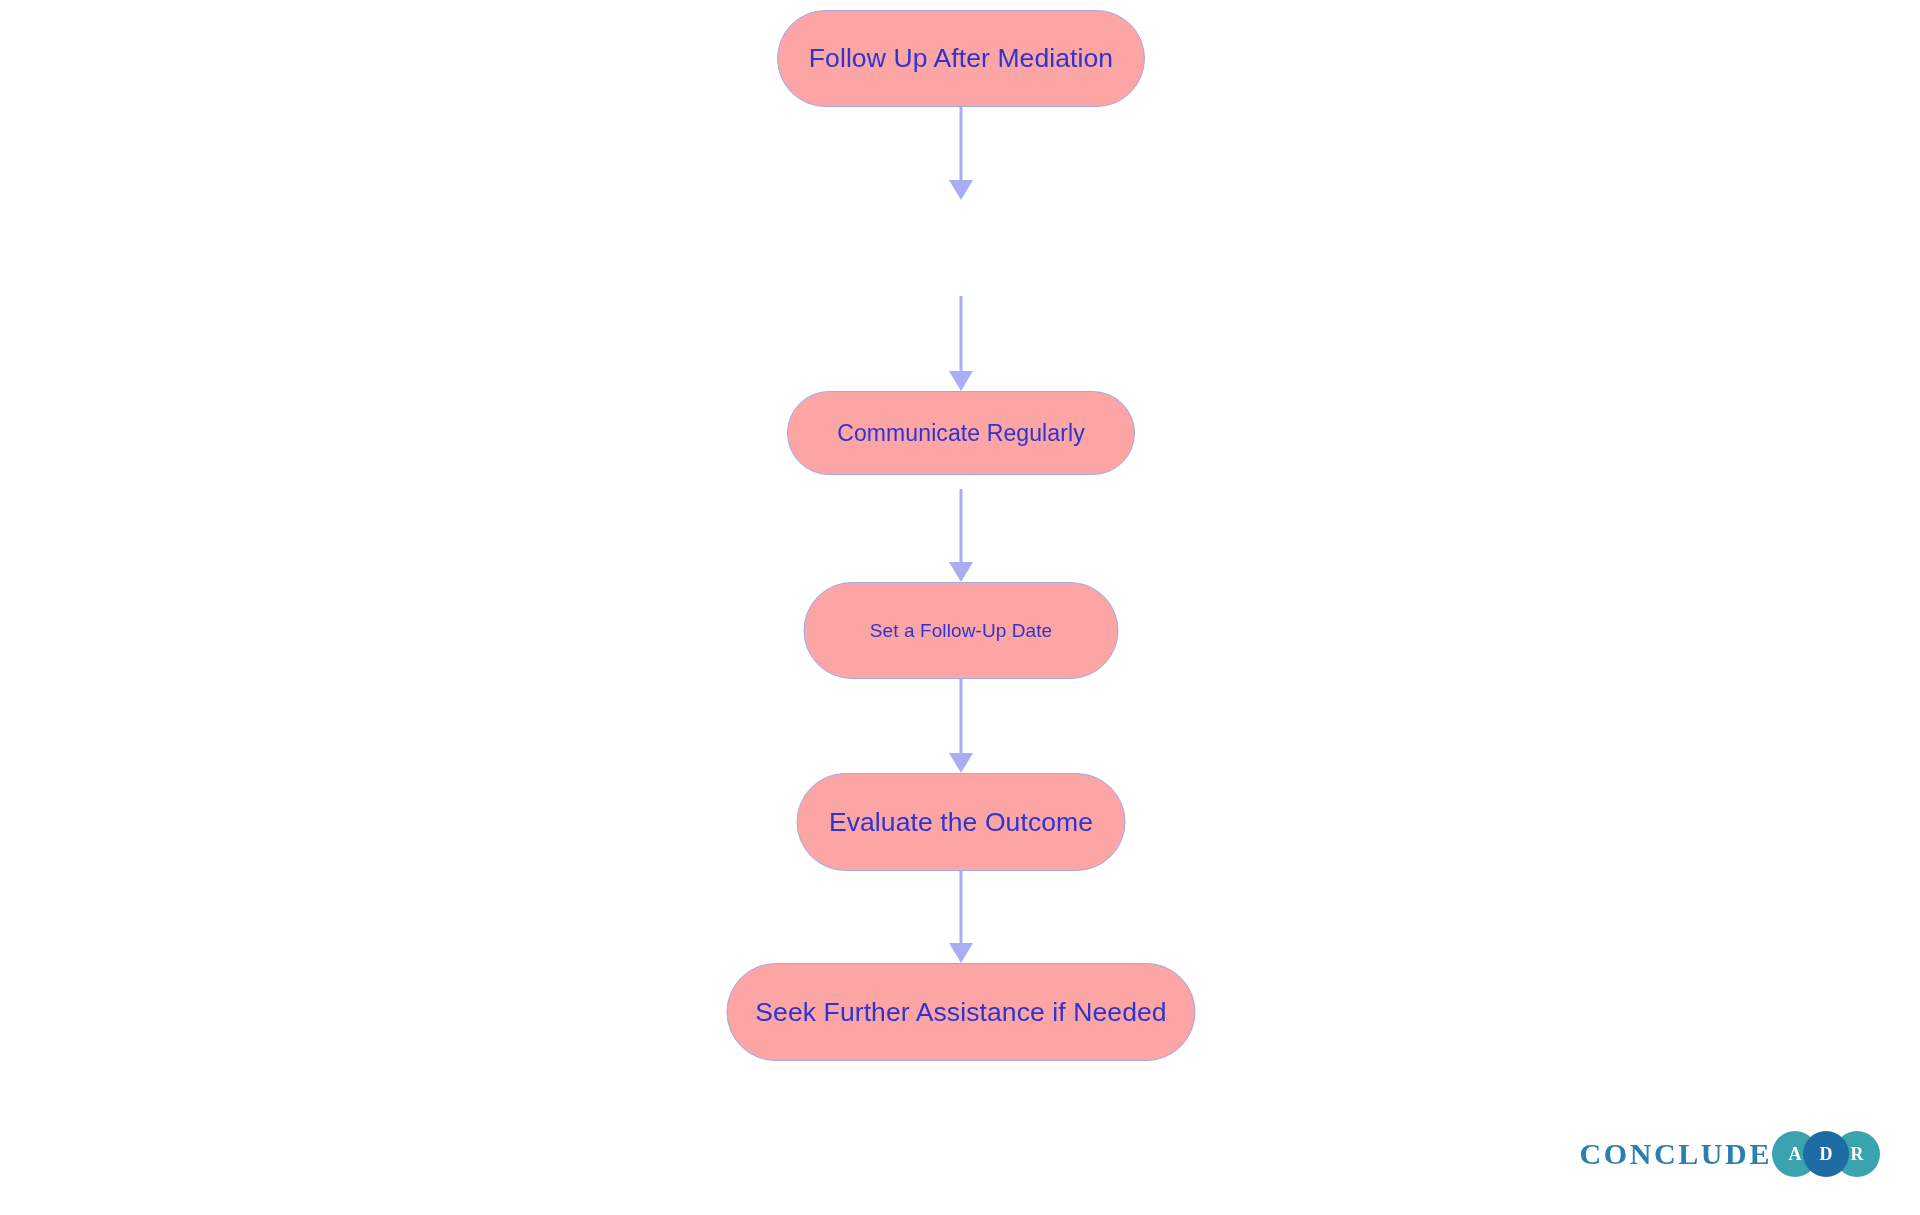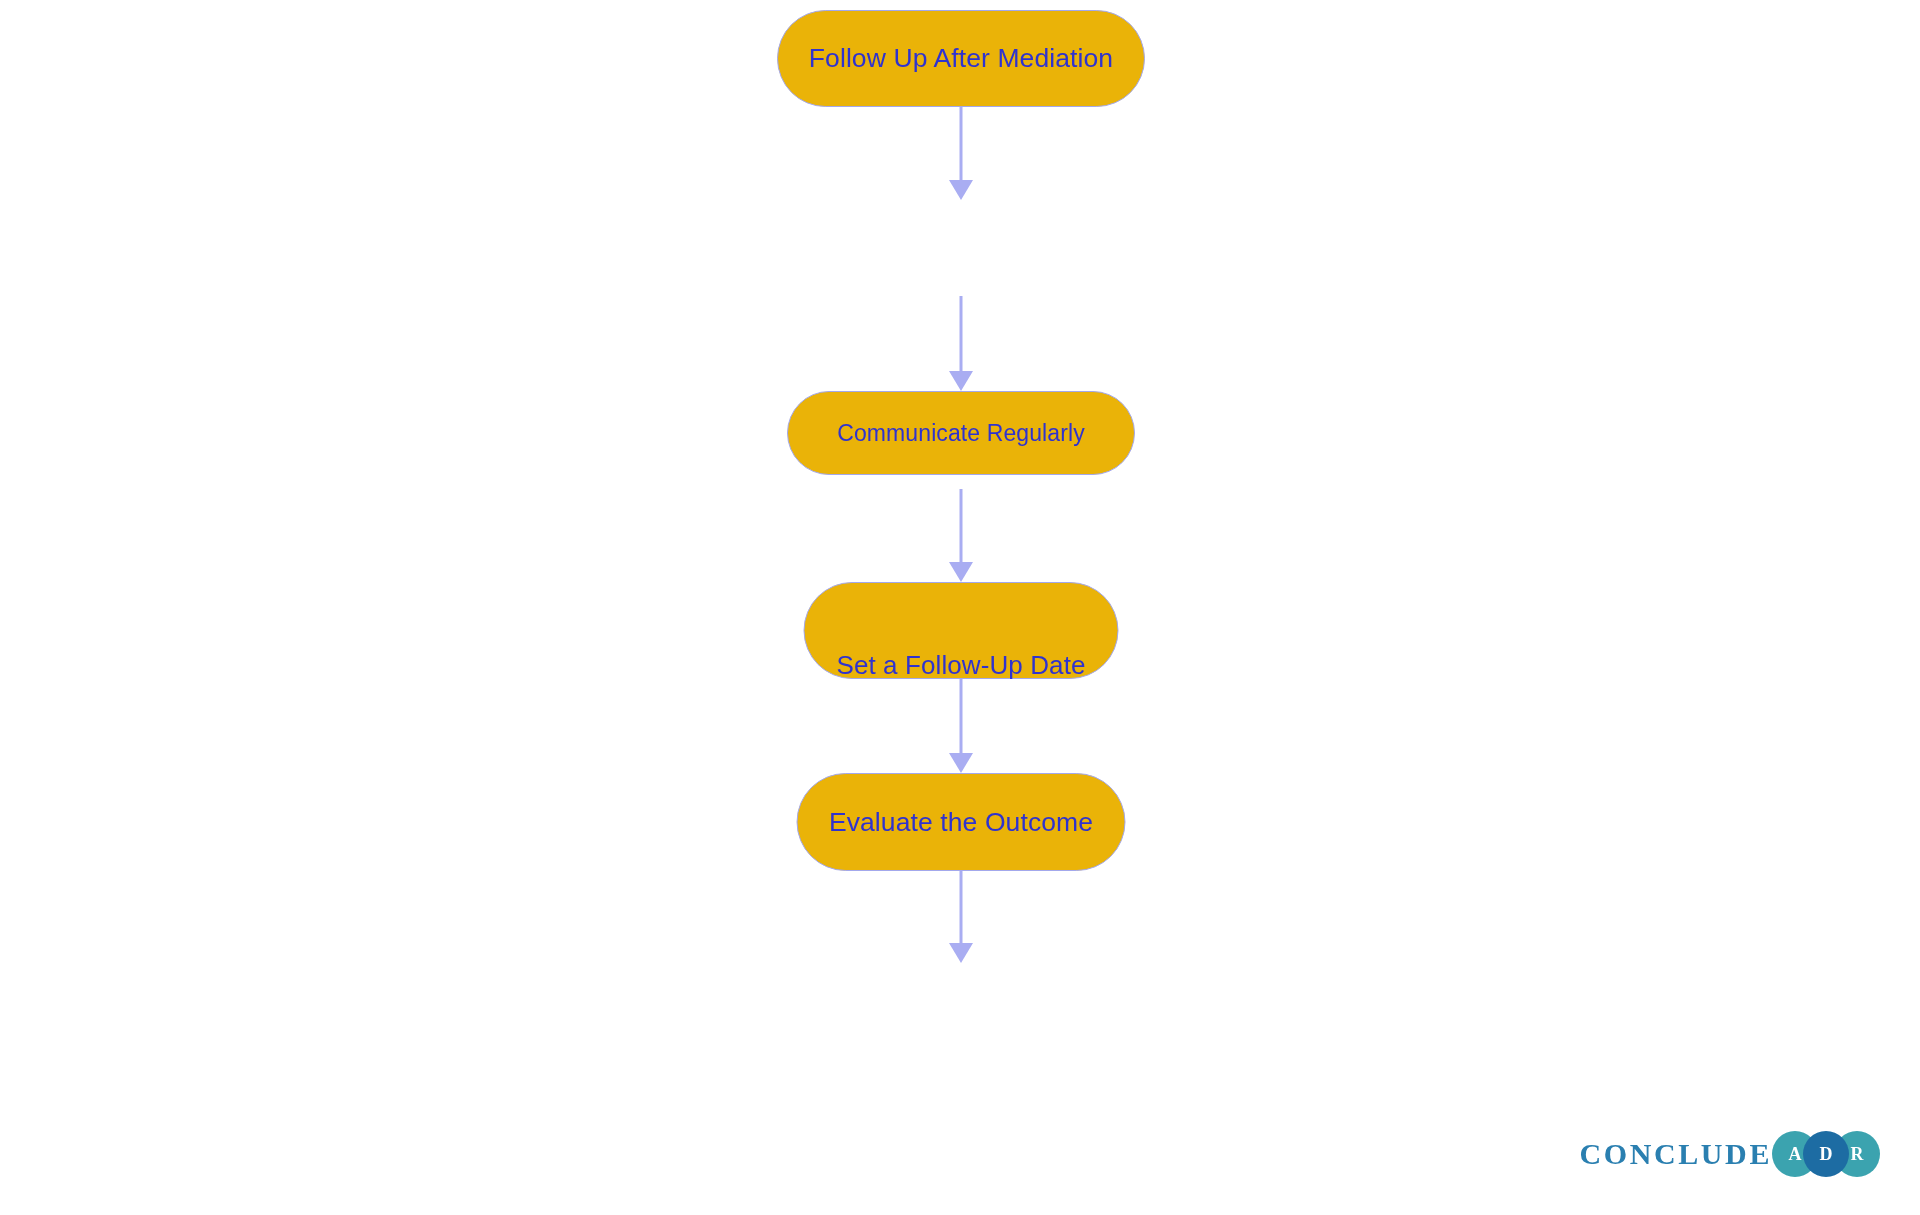--- a/index.html
+++ b/index.html
@@ -29,21 +29,21 @@
   .chart-inner {
     position: relative;
     width: 1920px;
     height: 1090px;
   }
 
   .node {
     position: absolute;
     left: 50%;
     transform: translateX(-50%);
-    background: #eab308;
+    background: #fca5a5;
     border: 1.6px solid #a3a8ec;
     border-radius: 9999px;
     box-sizing: border-box;
     display: flex;
     align-items: center;
     justify-content: center;
     color: #2f33cf;
     font-family: "Liberation Sans", sans-serif;
     font-weight: 400;
     letter-spacing: 0.1px;
@@ -53,21 +53,21 @@
 
   .node-label {
     display: block;
     line-height: 1;
   }
 
   
   .n0 { top: 10px;   width: 368px; height: 97px;  font-size: 26.5px; margin-left: 1px; }
   .n1 { top: 200px;  width: 337px; height: 96px;  font-size: 26.5px; margin-left: 1px; }
   .n2 { top: 391px;  width: 348px; height: 84px;  font-size: 23px; margin-left: 1px; }
-  .n3 { top: 582px;  width: 315px; height: 97px;  font-size: 26px; margin-left: 1px; align-items: flex-end; }
+  .n3 { top: 582px;  width: 315px; height: 97px;  font-size: 19px; margin-left: 1px; }
   .n4 { top: 773px;  width: 329px; height: 98px;  font-size: 26.5px; margin-left: 1px; }
   .n5 { top: 963px;  width: 469px; height: 98px;  font-size: 26.5px; margin-left: 1px; }
 
   .connector {
     position: absolute;
     left: 50%;
     transform: translateX(-50%);
     width: 26px;
     margin-left: 1px;
     pointer-events: none;
@@ -185,20 +185,23 @@
 
     <div class="node n4">
       <span class="node-label">Evaluate the Outcome</span>
     </div>
 
     <div class="connector c4">
       <div class="conn-line"></div>
       <div class="conn-head"></div>
     </div>
 
+    <div class="node n5">
+      <span class="node-label">Seek Further Assistance if Needed</span>
+    </div>
 
   </div>
 </div>
 
 <div id="brand-logo">
   <div class="brand-word">CONCLUDE</div>
   <div class="brand-circles">
     <div class="brand-circle bc-a">A</div>
     <div class="brand-circle bc-d">D</div>
     <div class="brand-circle bc-r">R</div>

